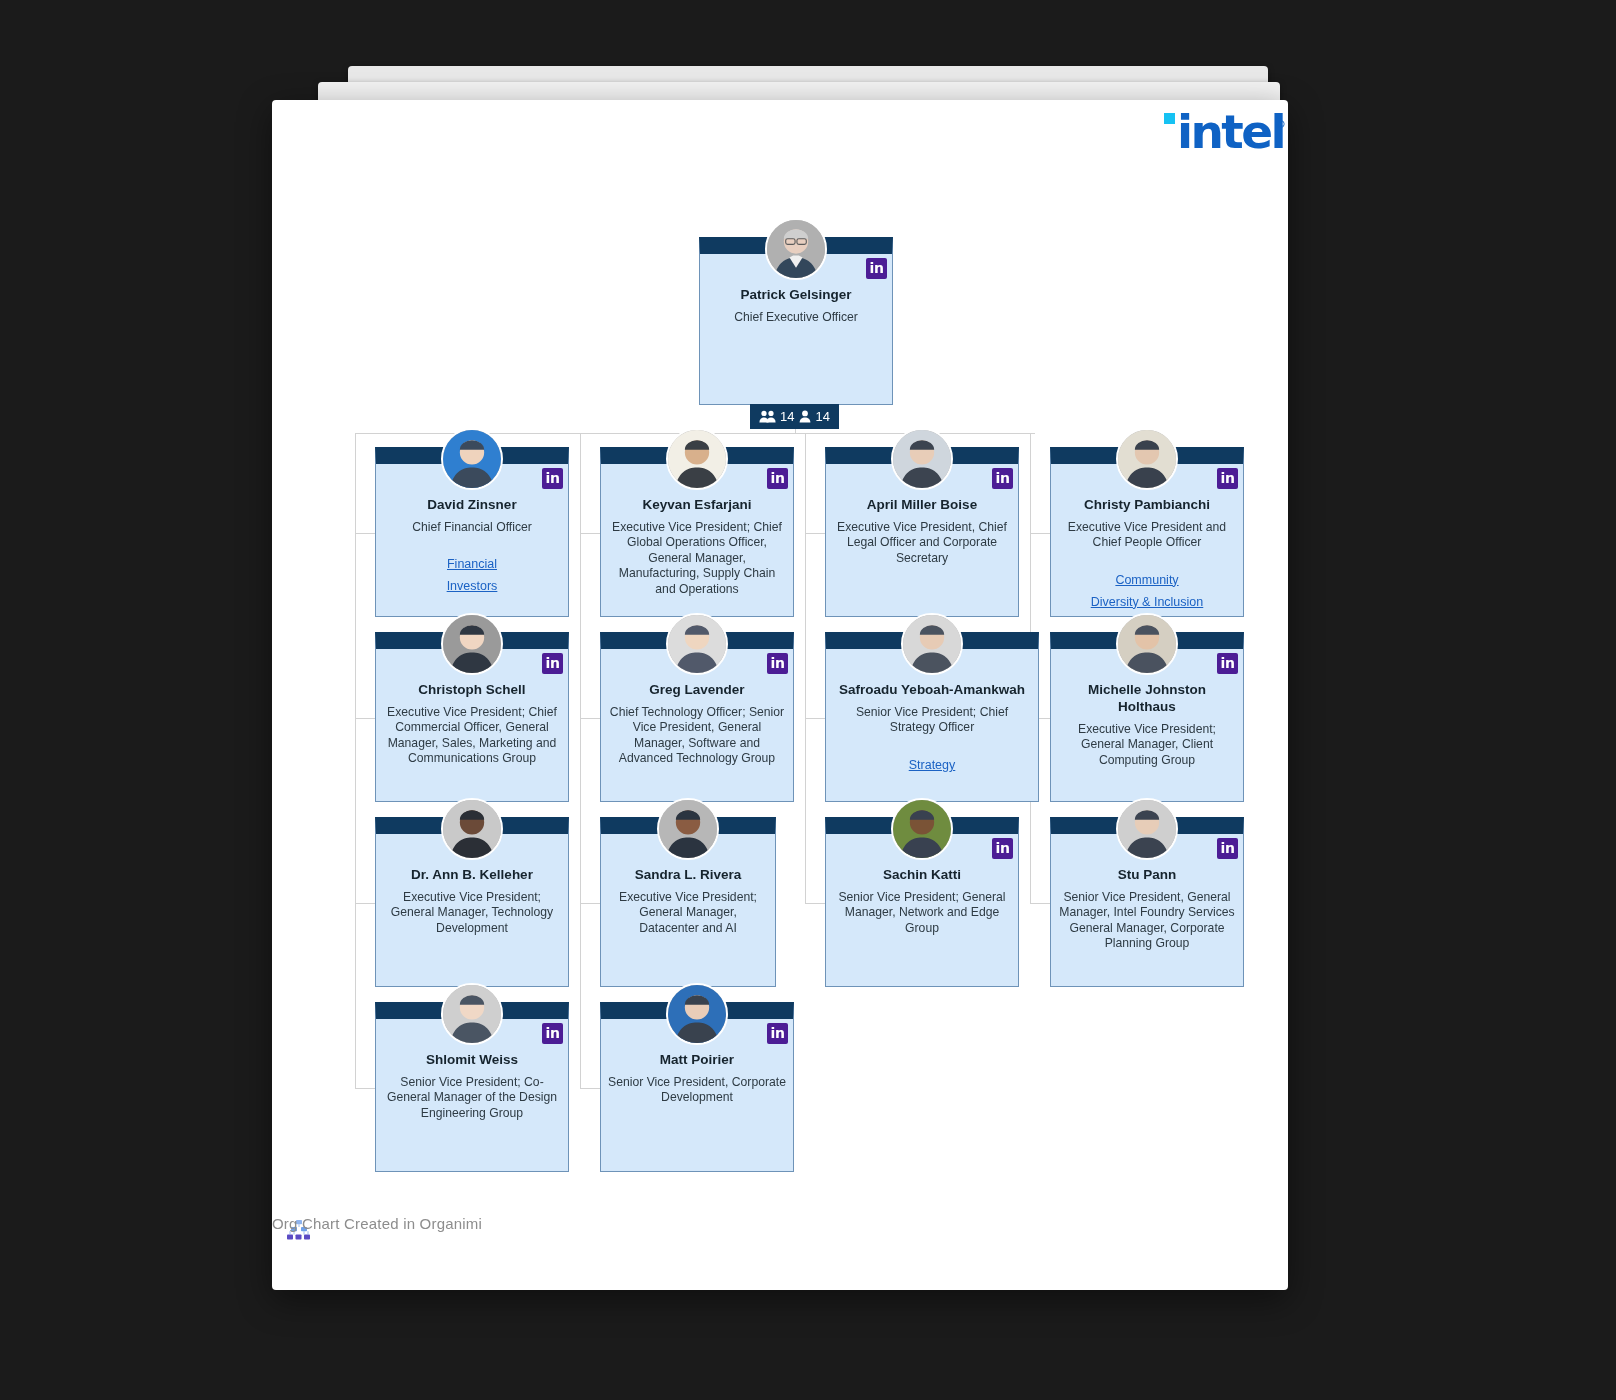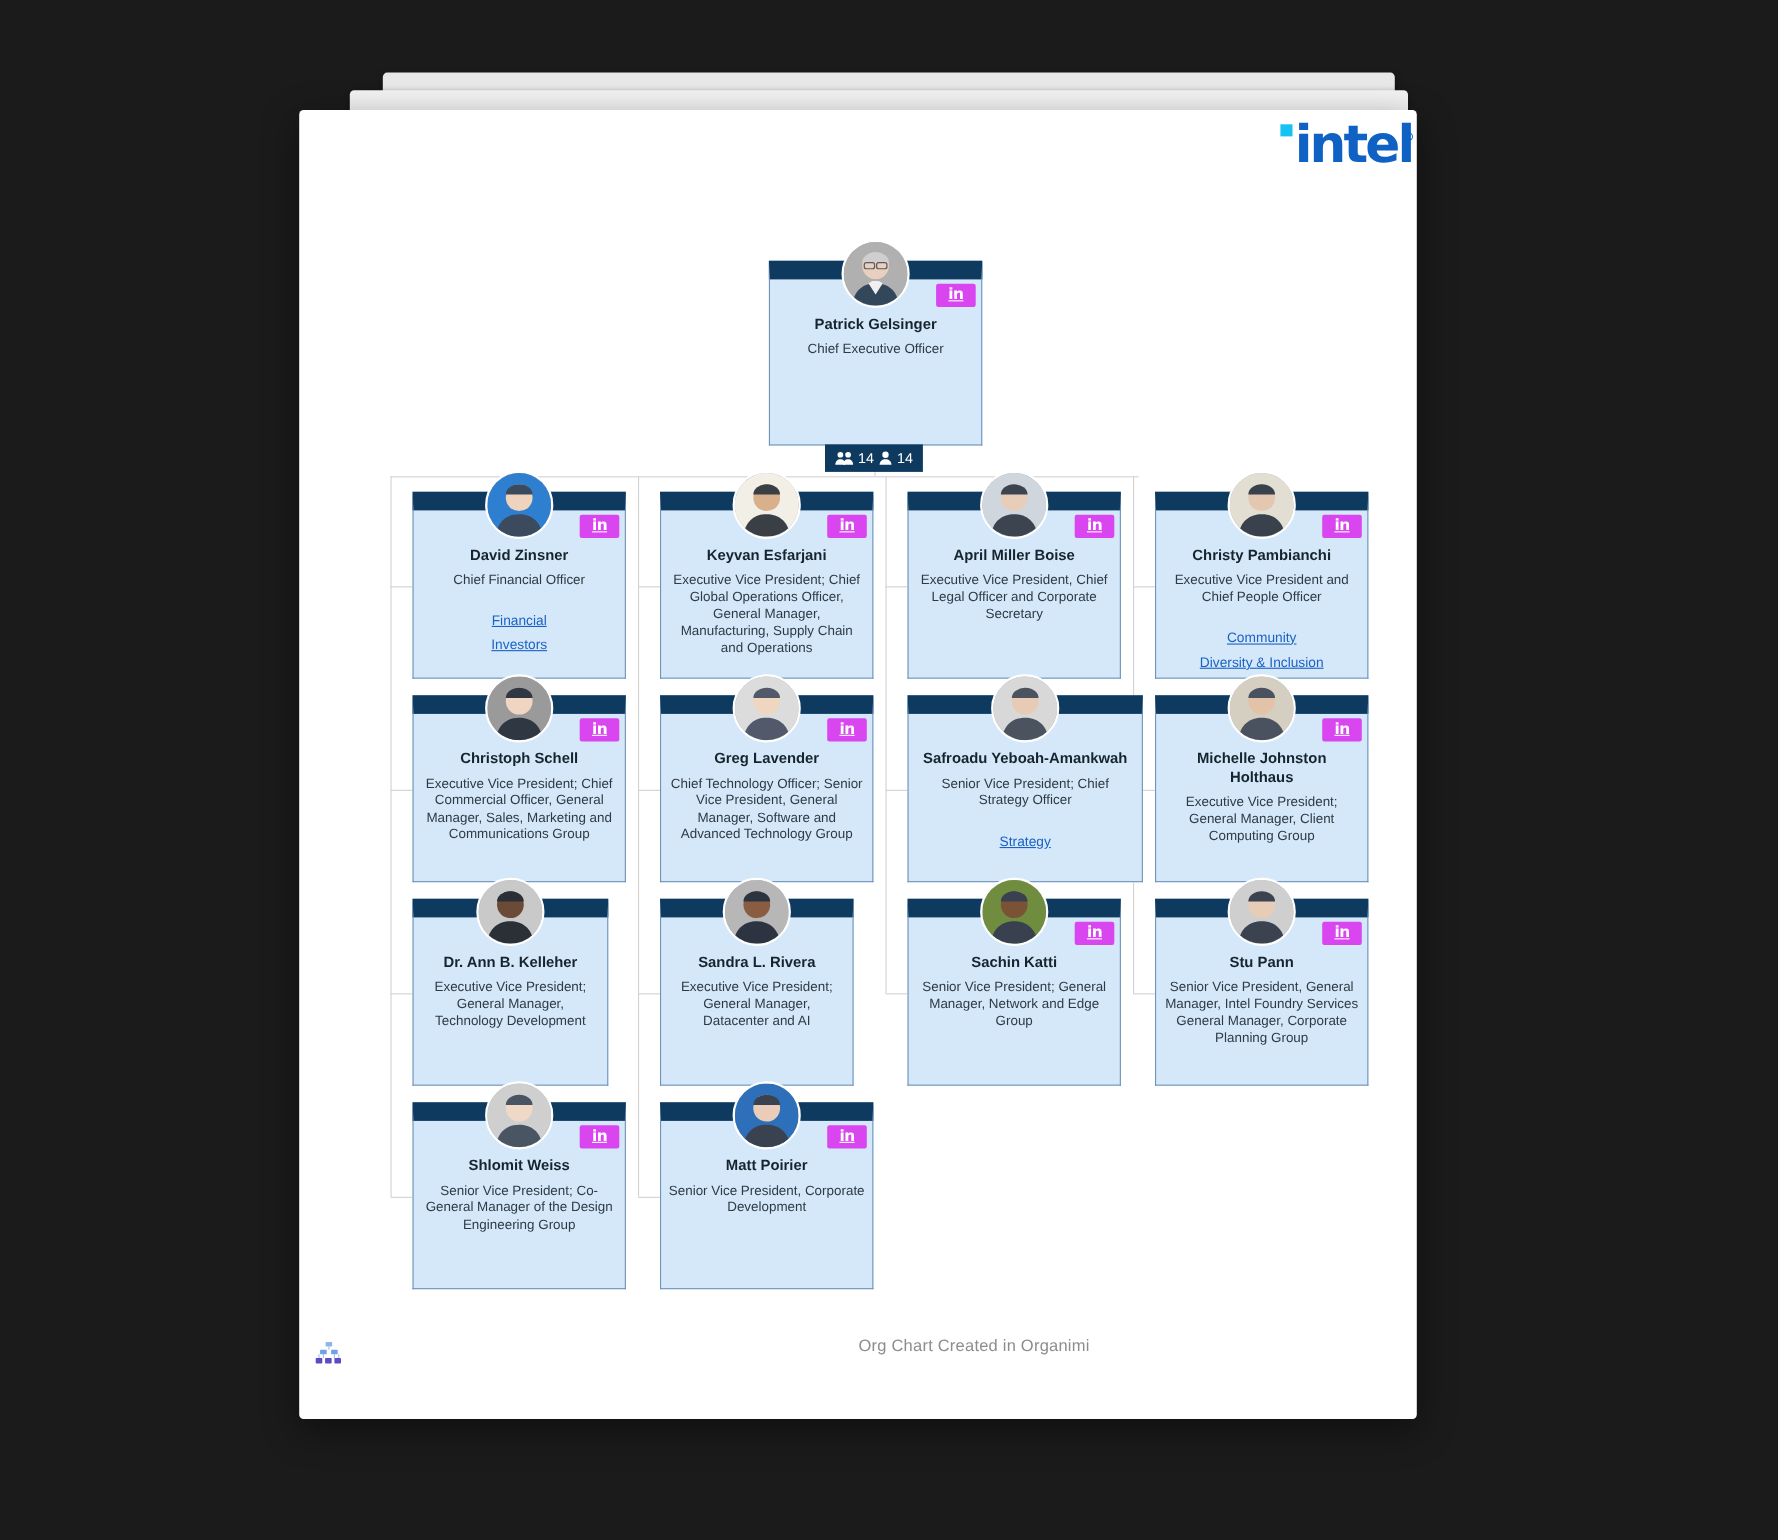--- a/index.html
+++ b/index.html
@@ -97,31 +97,30 @@
     border-radius: 50%;
     overflow: hidden;
     border: 2px solid #ffffff;
     background: #b9b9b9;
   }
   .avatar svg { display: block; width: 100%; height: 100%; }
 
   .li-badge {
     position: absolute;
     right: 5px; top: 4px;
-    width: 36px; height: 21px;
-    background: #d946ef;
+    width: 21px; height: 21px;
+    background: #4c1d95;
     border-radius: 2px;
     color: #ffffff;
     font-family: "DejaVu Sans", sans-serif;
     font-size: 14px;
     font-weight: 700;
     line-height: 21px;
     text-align: center;
     letter-spacing: -0.5px;
-    text-decoration: underline;
   }
 
   .node-body {
     padding: 32px 7px 8px 7px;
     text-align: center;
   }
   .node-name {
     font-size: 13.5px;
     font-weight: 700;
     color: #16242e;
@@ -157,21 +156,21 @@
     font-family: "Liberation Sans", sans-serif;
   }
   #ceo-counter .cnt-grp { display: flex; align-items: center; gap: 4px; }
   #ceo-counter svg { display: block; }
 
   
   #footer-text {
     position: absolute;
     left: 272px; top: 1215px;
     width: 1227px;
-    text-align: center;
+    text-align: left;
     font-size: 15px;
     color: #8d8d8d;
     letter-spacing: 0.2px;
   }
   #organimi-logo {
     position: absolute;
     left: 286px; top: 1219px;
     width: 26px; height: 24px;
   }
 </style>
@@ -288,21 +287,21 @@
           <path d="M31 11 a13 10 0 0 1 13 10 l-26 0 a13 10 0 0 1 13 -10z" fill="#2f3742"></path>
           <path d="M8 62 c2-16 12-22 23-22 s21 6 23 22z" fill="#2f3742"></path>
         </svg>
       </div>
       <div class="li-badge">in</div>
       <div class="node-body">
         <div class="node-name">Christoph Schell</div>
         <div class="node-title">Executive Vice President; Chief Commercial Officer, General Manager, Sales, Marketing and Communications Group</div>
       </div>
     </div>
-    <div class="node" style="left: 375px; top: 817px; width: 178px; height: 170px;">
+    <div class="node" style="left: 375px; top: 817px; width: 194px; height: 170px;">
       <div class="avatar">
         <svg viewBox="0 0 62 62" aria-hidden="true">
           <rect width="62" height="62" fill="#c9c9c9"></rect>
           <circle cx="31" cy="24" r="13" fill="#6b4a38"></circle>
           <path d="M31 11 a13 10 0 0 1 13 10 l-26 0 a13 10 0 0 1 13 -10z" fill="#2b2f36"></path>
           <path d="M8 62 c2-16 12-22 23-22 s21 6 23 22z" fill="#2b2f36"></path>
         </svg>
       </div>
       <div class="node-body">
         <div class="node-name">Dr. Ann B. Kelleher</div>

